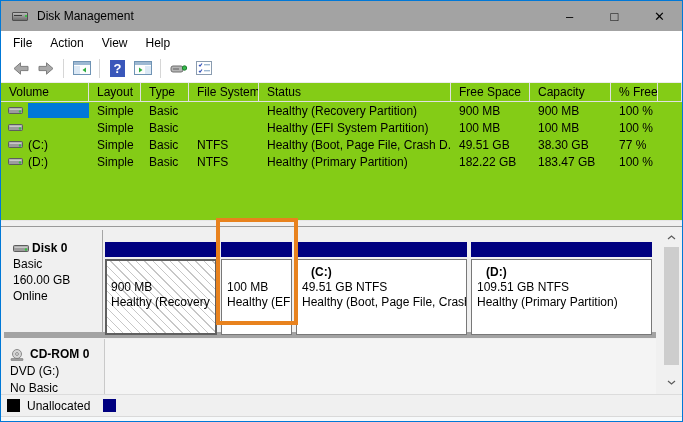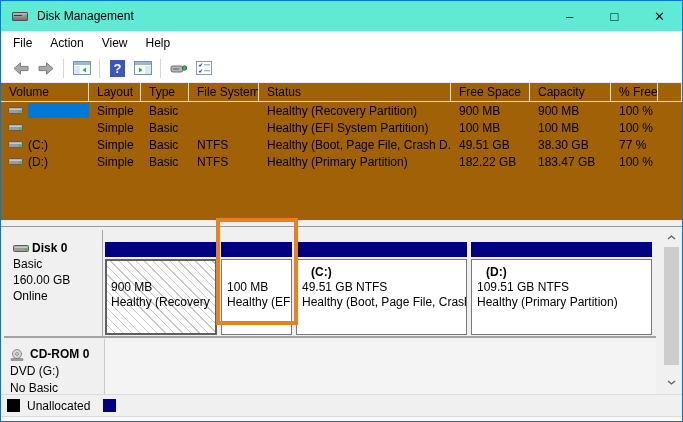--- a/index.html
+++ b/index.html
@@ -5,55 +5,55 @@
   * { margin:0; padding:0; box-sizing:border-box; }
   html,body { background:#ffffff; }
   body { font-family:"Liberation Sans", sans-serif; font-size:12px; color:#000; }
 
   .window {
     position:relative; width:683px; height:422px;
     border:1px solid #0078d7; background:#ffffff; overflow:hidden;
   }
 
   
-  .titlebar { height:30px; display:flex; align-items:center; padding-left:11px; background:#5eead4; }
+  .titlebar { height:30px; display:flex; align-items:center; padding-left:11px; background:#a3a3a3; }
   .app-icon { width:18px; height:14px; position:relative; margin-right:7px; }
   .app-icon .drive { position:absolute; left:0; top:3px; width:16px; height:9px; background:linear-gradient(#b9b9b9,#6e6e6e); border:1px solid #4f4f4f; border-radius:1px; }
   .app-icon .slot { position:absolute; left:2px; top:6px; width:8px; height:1px; background:#3a3a3a; }
   .app-icon .led { position:absolute; right:3px; top:6px; width:2px; height:2px; background:#39c244; }
   .title-text { font-size:12px; }
   .controls { margin-left:auto; display:flex; height:30px; }
   .ctrl { width:45px; height:30px; display:flex; align-items:center; justify-content:center; color:#000; font-size:13px; }
 
   
   .menubar { height:23px; display:flex; align-items:center; padding-left:3px; background:#fff; }
   .menu-item { padding:2px 9px; }
 
   
   .toolbar { height:28px; display:flex; align-items:center; padding-left:7px; background:#fff; }
   .tb-btn { width:25px; height:23px; display:flex; align-items:center; justify-content:center; }
   .tb-sep { width:1px; height:19px; background:#d6d6d6; margin:0 5px; }
 
   
-  .list-pane { height:138px; background:#a16207; border-top:1px solid #ececec; }
+  .list-pane { height:138px; background:#84cc16; border-top:1px solid #ececec; }
   .grid-row { display:grid; grid-template-columns:88px 52px 48px 70px 192px 79px 81px 47px 1fr; align-items:center; }
   .list-header { height:19px; border-bottom:1px solid #e0e0e0; }
   .list-header .hcell { height:19px; line-height:18px; padding-left:8px; border-right:1px solid #e0e0e0; overflow:hidden; white-space:nowrap; }
   .list-row { height:17px; }
   .cell { padding-left:8px; overflow:hidden; white-space:nowrap; }
   .vol-cell { display:flex; align-items:center; padding-left:7px; }
   .disk-ico { display:inline-block; margin-right:5px; flex:none; }
   .sel-rect { display:inline-block; width:62px; height:15px; background:#0078d7; }
 
   
   .splitter { height:7px; background:#f0f0f0; border-top:1px solid #e6e6e6; border-bottom:1px solid #9a9a9a; }
 
   
   .bottom-pane { position:relative; height:167px; background:#f0f0f0; overflow:hidden; }
-  .disk-row { position:absolute; left:3px; top:3px; width:652px; height:108px; border-bottom:2px solid #a3a3a3; display:flex; }
+  .disk-row { position:absolute; left:3px; top:3px; width:652px; height:108px; border-bottom:6px solid #a3a3a3; display:flex; }
   .disk-label { width:101px; border-right:1px solid #a5a5a5; padding:10px 0 0 9px; line-height:16px; }
   .disk-label .dl-title { font-weight:bold; display:flex; align-items:center; gap:3px; }
   .part-strip { display:flex; padding:12px 0 0 2px; }
   .part { margin-right:4px; }
   .part-bar { height:15px; background:#000080; margin-bottom:2px; }
   .part-body { height:76px; background:#fff; border:1px solid #787878; padding:5px 0 0 5px; line-height:15px; overflow:hidden; white-space:nowrap; }
   .part-title { font-weight:bold; padding-left:9px; height:15px; }
   .part.hatched .part-body {
     border:2px solid #5f5f5f; padding:4px 0 0 4px;
     background:repeating-linear-gradient(45deg,#ffffff 0px,#ffffff 5px,#c7c7c7 5px,#c7c7c7 6px);

